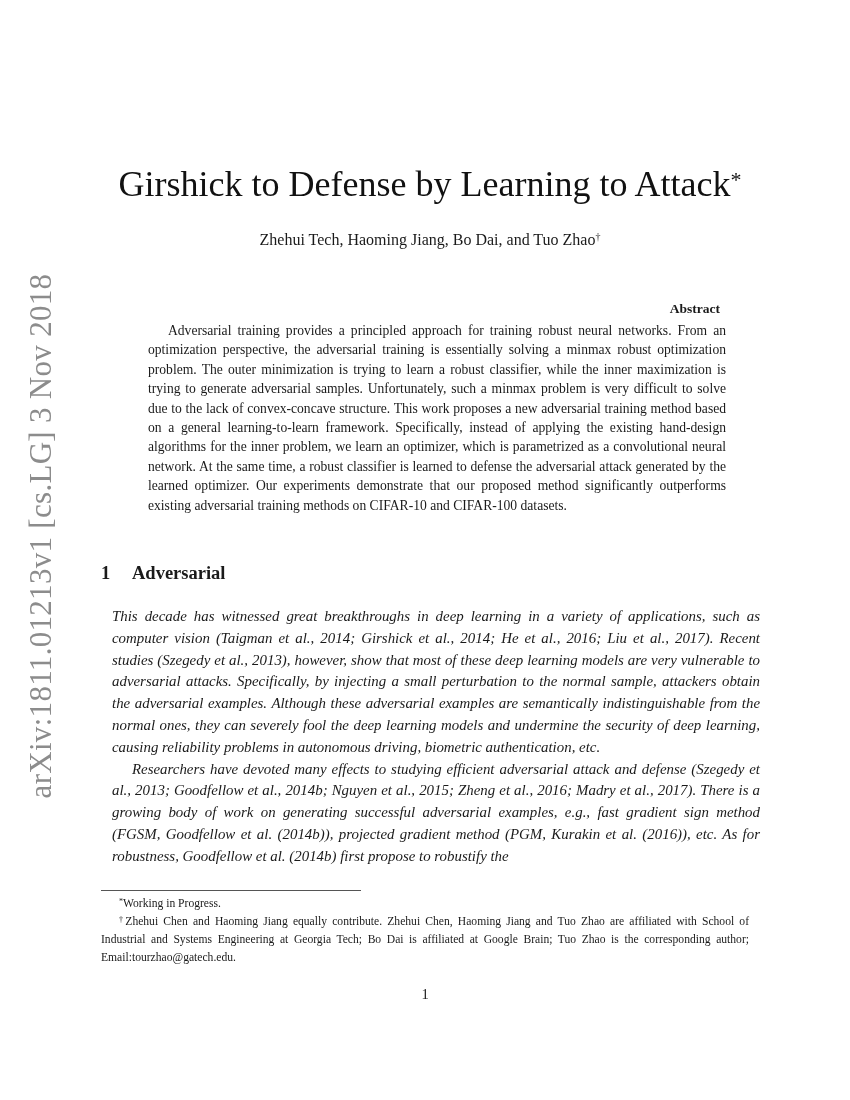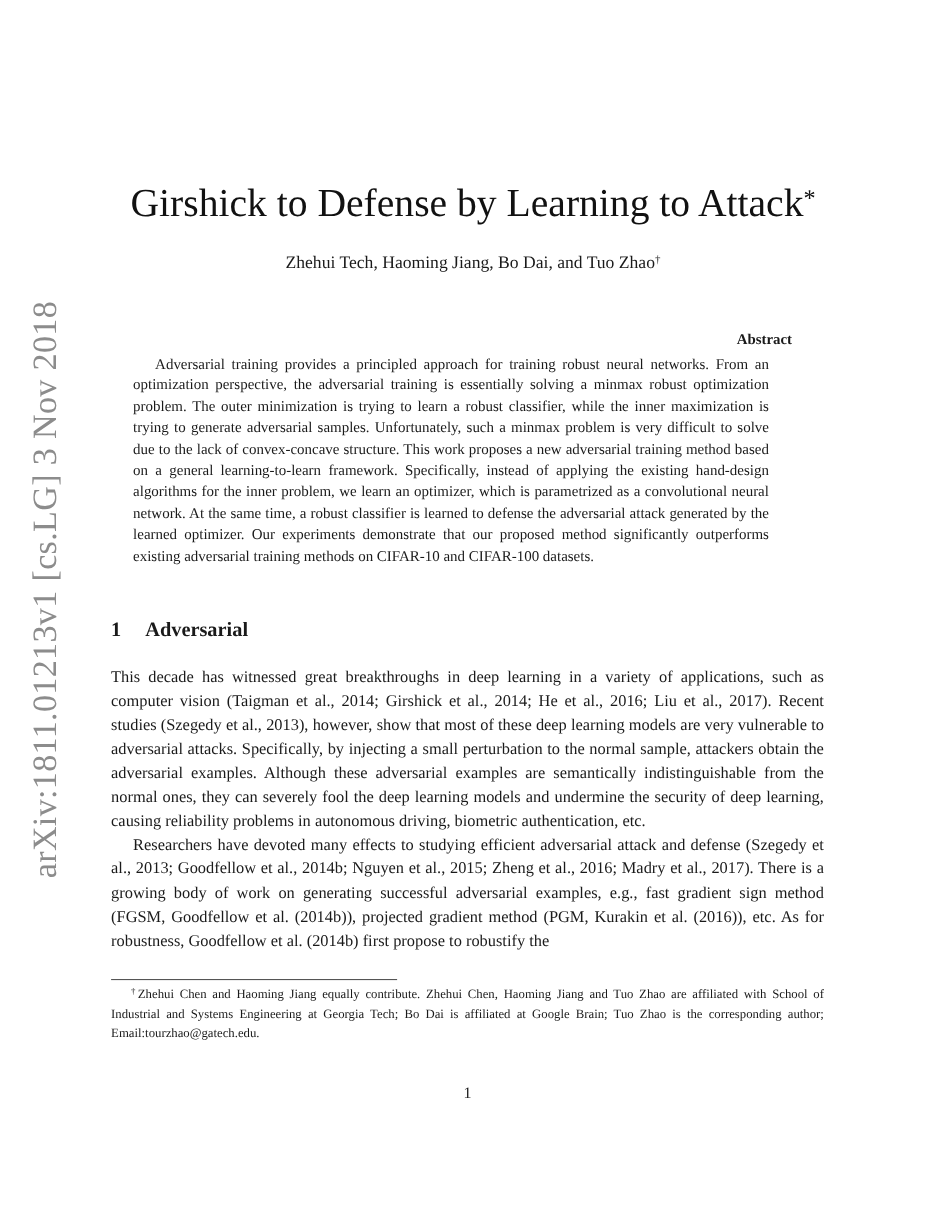--- a/index.html
+++ b/index.html
@@ -10,26 +10,26 @@
          transform: translate(-50%, -50%) rotate(-90deg); font-size: 31px; color: #8c8c8c;
          letter-spacing: 0.3px; font-family: "Liberation Serif", serif; }
   .title { position: absolute; left: 60px; top: 162px; width: 740px; text-align: center;
          font-size: 36px; line-height: 44px; color: #111; }
   .title sup { font-size: 22px; vertical-align: top; position: relative; top: -4px; }
   .authors { position: absolute; left: 60px; top: 229px; width: 740px; text-align: center;
          font-size: 16px; line-height: 22px; }
   .authors sup { font-size: 10px; vertical-align: top; position: relative; top: -3px; }
   .abs-head { position: absolute; left: 130px; top: 301px; width: 590px; text-align: right;
          font-size: 13.5px; font-weight: bold; }
-  .abstract { position: absolute; left: 121px; top: 321px; width: 578px; font-size: 13.6px;
+  .abstract { position: absolute; left: 148px; top: 321px; width: 578px; font-size: 13.6px;
          line-height: 19.4px; text-align: justify; text-indent: 20px; }
   .section { position: absolute; left: 101px; top: 563px; font-size: 18.5px; font-weight: bold; }
   .section .num { display: inline-block; width: 31px; }
-  .body-text { position: absolute; left: 101px; top: 606px; width: 648px; font-size: 14.9px;
-         line-height: 21.8px; text-align: justify; }
+  .body-text { position: absolute; left: 112px; top: 606px; width: 648px; font-size: 14.9px;
+         line-height: 21.8px; text-align: justify; font-style: italic; }
   .body-text p { margin: 0; }
   .body-text p.indent { text-indent: 20px; }
   .fn-rule { position: absolute; left: 101px; top: 890px; width: 260px; height: 1px; background: #555; }
   .footnotes { position: absolute; left: 101px; top: 895px; width: 648px; font-size: 11.6px;
          line-height: 18px; text-align: justify; }
   .footnotes p { margin: 0; text-indent: 18px; }
   .footnotes sup { font-size: 8px; vertical-align: top; position: relative; top: -2px; }
   .page-num { position: absolute; left: 400px; top: 986px; width: 50px; text-align: center; font-size: 14.5px; }
 </style>
 </head>
@@ -54,16 +54,17 @@
   <span class="num">1</span><span>Adversarial</span>
 </div>
 
 <div class="body-text">
   <p>This decade has witnessed great breakthroughs in deep learning in a variety of applications, such as computer vision (Taigman et al., 2014; Girshick et al., 2014; He et al., 2016; Liu et al., 2017). Recent studies (Szegedy et al., 2013), however, show that most of these deep learning models are very vulnerable to adversarial attacks. Specifically, by injecting a small perturbation to the normal sample, attackers obtain the adversarial examples. Although these adversarial examples are semantically indistinguishable from the normal ones, they can severely fool the deep learning models and undermine the security of deep learning, causing reliability problems in autonomous driving, biometric authentication, etc.</p>
   <p class="indent">Researchers have devoted many effects to studying efficient adversarial attack and defense (Szegedy et al., 2013; Goodfellow et al., 2014b; Nguyen et al., 2015; Zheng et al., 2016; Madry et al., 2017). There is a growing body of work on generating successful adversarial examples, e.g., fast gradient sign method (FGSM, Goodfellow et al. (2014b)), projected gradient method (PGM, Kurakin et al. (2016)), etc. As for robustness, Goodfellow et al. (2014b) first propose to robustify the</p>
 </div>
 
 <div class="fn-rule"></div>
 <div class="footnotes">
+  <p><sup>*</sup><span>Working in Progress.</span></p>
   <p><sup>†</sup><span>Zhehui Chen and Haoming Jiang equally contribute. Zhehui Chen, Haoming Jiang and Tuo Zhao are affiliated with School of Industrial and Systems Engineering at Georgia Tech; Bo Dai is affiliated at Google Brain; Tuo Zhao is the corresponding author; Email:tourzhao@gatech.edu.</span></p>
 </div>
 
 <div class="page-num">1</div>
 
 </body></html>

